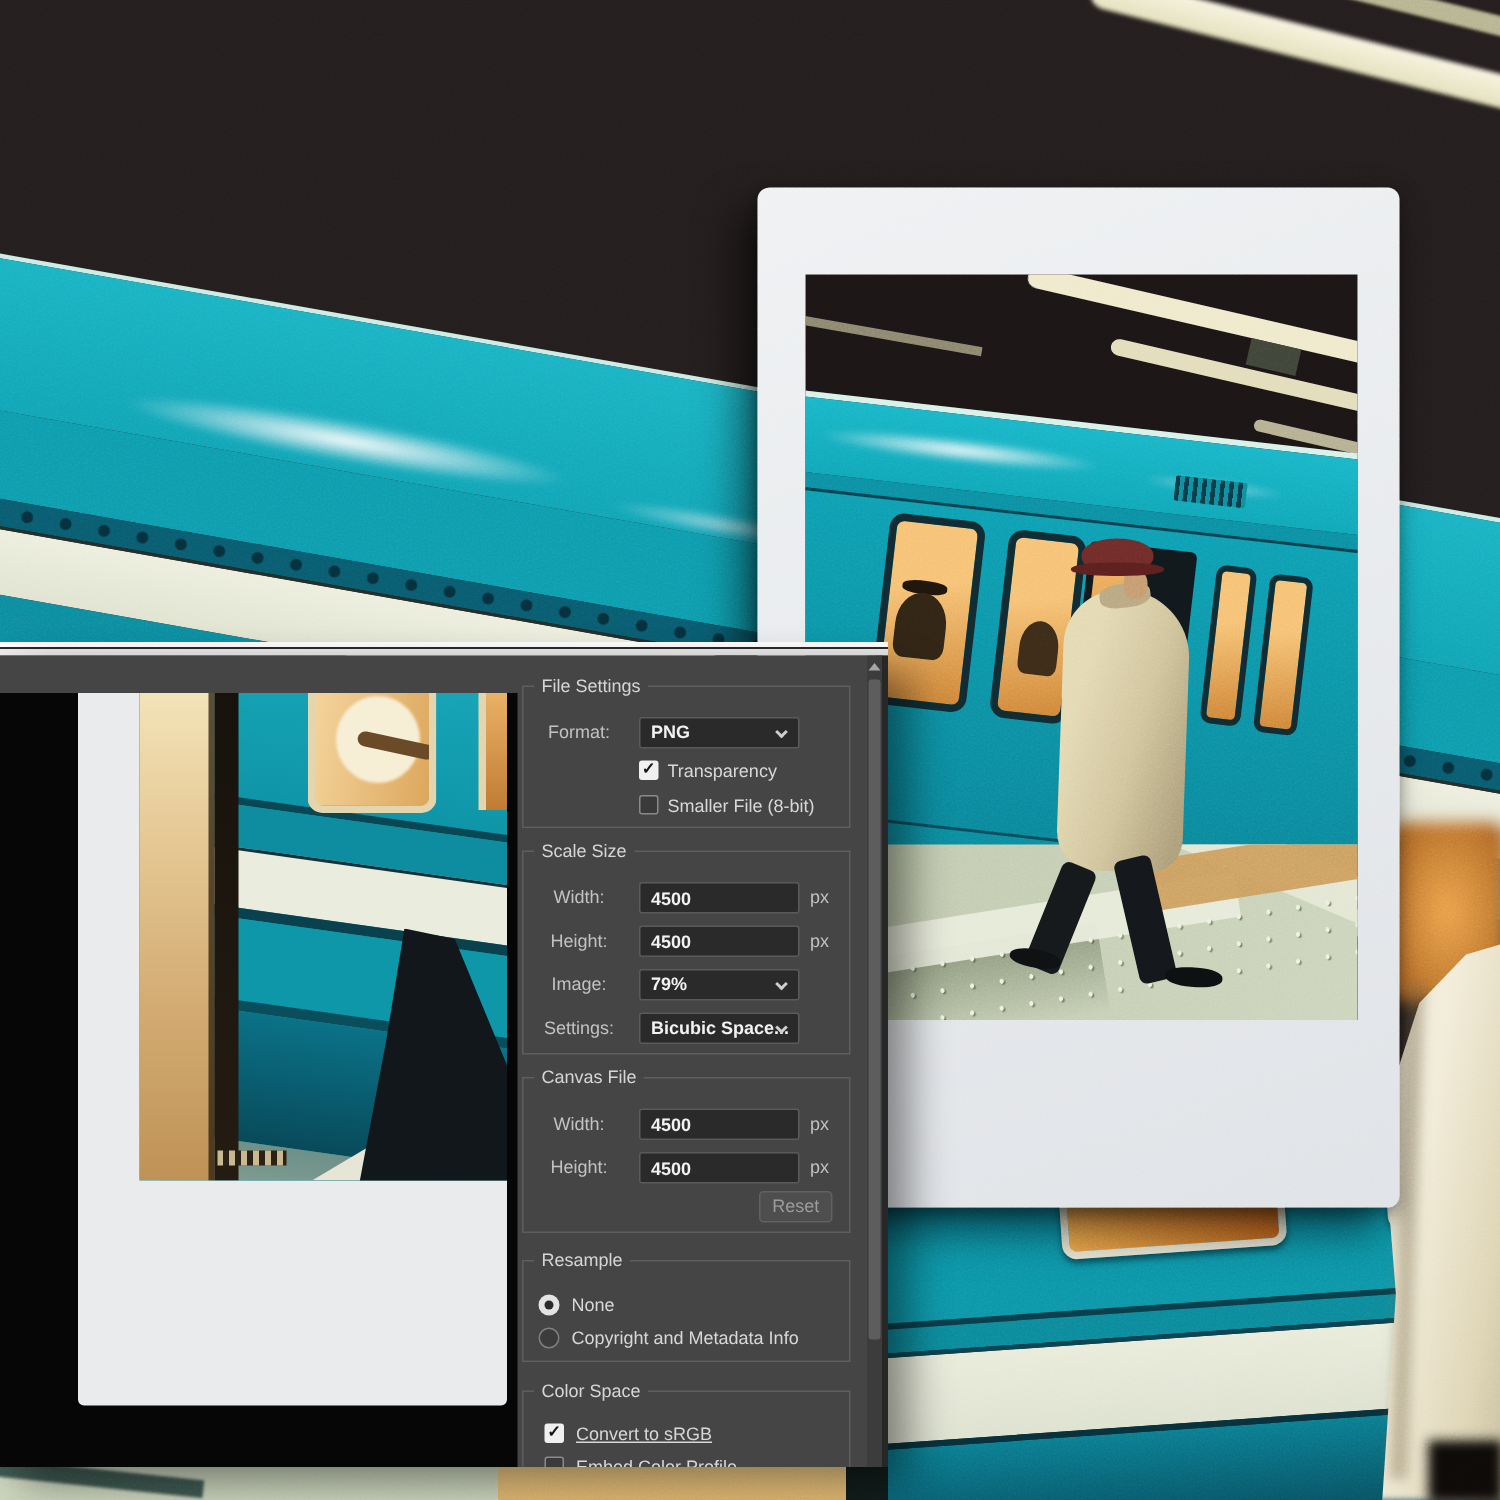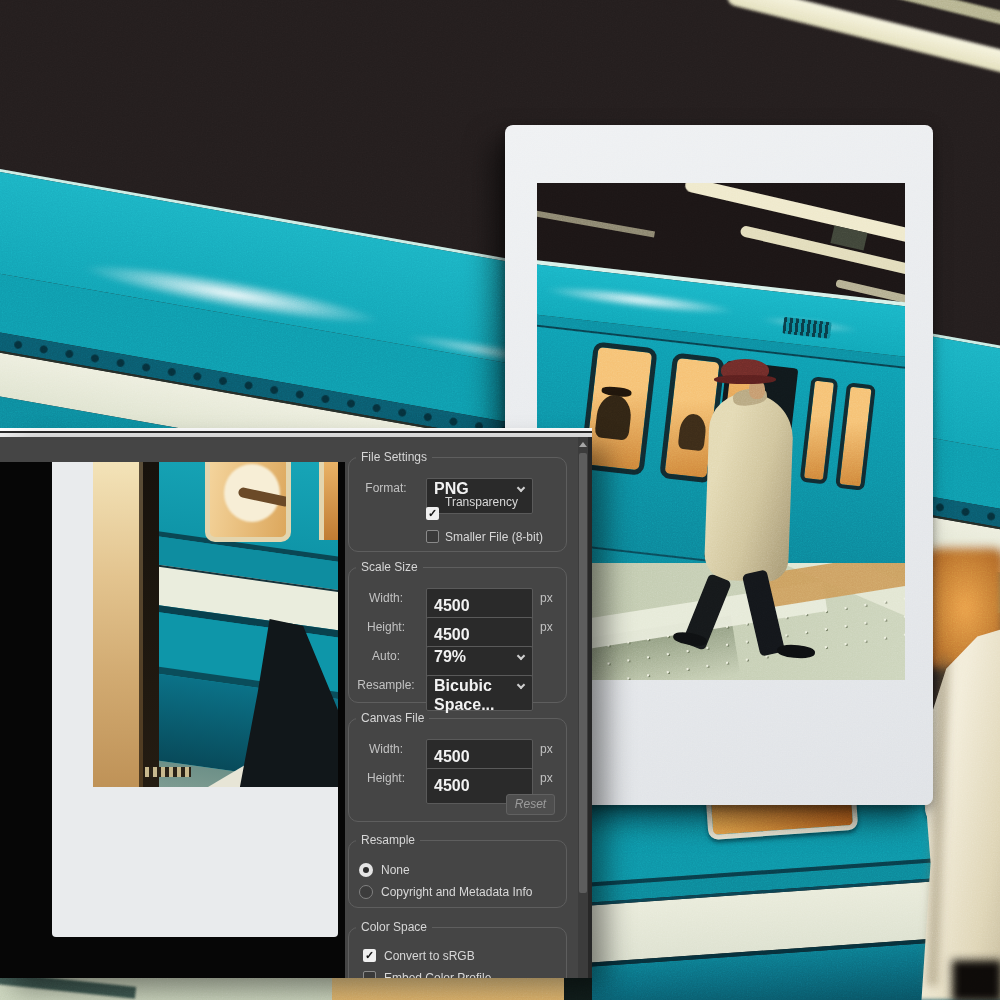--- a/index.html
+++ b/index.html
@@ -156,28 +156,28 @@
   .pvp-win2 { left:226px; top:0; width:19px; height:78px; background:linear-gradient(#e9b266,#c07c33);
     border-left:5px solid #e3d5ae; }
   .pvp-floor { right:0; bottom:0; width:130px; height:84px; background:#e7e5d6;
     clip-path:polygon(100% 8%, 100% 100%, 0% 100%); }
   .pvp-leg { right:-6px; bottom:-8px; width:120px; height:176px; background:#11171a; filter:blur(.5px);
     clip-path:polygon(38% 0%, 66% 4%, 100% 60%, 100% 100%, 12% 100%, 28% 42%); }
   .pvp-step { left:52px; bottom:10px; width:46px; height:10px; background-color:#2a2217;
     background-image:repeating-linear-gradient(90deg,#c8b98e 0 4px, rgba(0,0,0,0) 4px 8px); }
 
   .panel { left:345px; top:0; width:233px; height:541px; }
-  .group { position:absolute; left:3px; width:219px; border:1px solid #5e5e5e; border-radius:10px; }
+  .group { position:absolute; left:3px; width:219px; border:1px solid #5e5e5e; border-radius:0; }
   .gtitle { position:absolute; top:-8px; left:7px; background:#454545; padding:0 5px;
     color:#d6d6d6; font-size:12px; white-space:nowrap; }
   .row-label { position:absolute; left:0; width:74px; height:21px; line-height:21px;
     text-align:center; color:#c2c2c2; }
-  .ctl { position:absolute; left:77px; width:107px; height:36px; background:#2a2a2a;
+  .ctl { position:absolute; left:77px; width:107px; height:21px; background:#2a2a2a;
     border:1px solid #5a5a5a; border-radius:2px; color:#f2f2f2; font-weight:bold;
-    font-size:16px; line-height:19px; padding:0 0 0 7px; font-family:"Liberation Sans",sans-serif; }
+    font-size:12px; line-height:19px; padding:0 0 0 7px; font-family:"Liberation Sans",sans-serif; }
   .chev { position:absolute; right:8px; top:6px; width:6px; height:6px;
     border-right:2px solid #cfcfcf; border-bottom:2px solid #cfcfcf; transform:rotate(45deg); }
   .unit { position:absolute; left:191px; height:21px; line-height:21px; color:#c2c2c2; }
   .cb { position:absolute; width:13px; height:13px; border-radius:2px; }
   .cb.on { background:#f0f0f0; color:#161616; font-size:11px; font-weight:bold;
     line-height:13px; text-align:center; }
   .cb.off { background:rgba(0,0,0,.15); border:1px solid #8a8a8a; }
   .cb-label { position:absolute; height:14px; line-height:14px; color:#d8d8d8; white-space:nowrap; }
   .radio { position:absolute; width:14px; height:14px; border-radius:50%; }
   .radio.on { background:#e4e4e4; }
@@ -335,68 +335,68 @@
     <div class="abs panel">
 
       <div class="group" style="top:20px; height:95px;">
         <span class="gtitle">File Settings</span>
         <div class="row-label" style="top:20px;">Format:</div>
         <div class="ctl" style="top:20px;">
           <span>PNG</span>
           <span class="chev"></span>
         </div>
         <span class="cb on" style="left:77px; top:49px;">✓</span>
-        <span class="cb-label" style="left:96px; top:37px;">Transparency</span>
+        <span class="cb-label" style="left:96px; top:49px;">Transparency</span>
         <span class="cb off" style="left:77px; top:72px;"></span>
         <span class="cb-label" style="left:96px; top:72px;">Smaller File (8-bit)</span>
       </div>
 
       <div class="group" style="top:130px; height:136px;">
         <span class="gtitle">Scale Size</span>
         <div class="row-label" style="top:20px;">Width:</div>
         <input class="ctl" style="top: 20px;" readonly="" value="4500">
         <span class="unit" style="top:20px;">px</span>
         <div class="row-label" style="top:49px;">Height:</div>
         <input class="ctl" style="top: 49px;" readonly="" value="4500">
         <span class="unit" style="top:49px;">px</span>
-        <div class="row-label" style="top:78px;">Auto:</div>
+        <div class="row-label" style="top:78px;">Image:</div>
         <div class="ctl" style="top:78px;">
           <span>79%</span>
           <span class="chev"></span>
         </div>
-        <div class="row-label" style="top:107px;">Resample:</div>
+        <div class="row-label" style="top:107px;">Settings:</div>
         <div class="ctl" style="top:107px;">
           <span>Bicubic Space...</span>
           <span class="chev"></span>
         </div>
       </div>
 
       <div class="group" style="top:281px; height:104px;">
         <span class="gtitle">Canvas File</span>
         <div class="row-label" style="top:20px;">Width:</div>
         <input class="ctl" style="top: 20px;" readonly="" value="4500">
         <span class="unit" style="top:20px;">px</span>
         <div class="row-label" style="top:49px;">Height:</div>
         <input class="ctl" style="top: 49px;" readonly="" value="4500">
         <span class="unit" style="top:49px;">px</span>
-        <div class="reset-btn" style="top:75px;font-style:italic;">Reset</div>
+        <div class="reset-btn" style="top:75px;">Reset</div>
       </div>
 
       <div class="group" style="top:403px; height:68px;">
         <span class="gtitle">Resample</span>
         <span class="radio on" style="left:10px; top:22px;"></span>
         <span class="cb-label" style="left:32px; top:22px;">None</span>
         <span class="radio off" style="left:10px; top:44px;"></span>
         <span class="cb-label" style="left:32px; top:44px;">Copyright and Metadata Info</span>
       </div>
 
       <div class="group" style="top:490px; height:62px;">
         <span class="gtitle">Color Space</span>
         <span class="cb on" style="left:14px; top:21px;">✓</span>
-        <span class="cb-label" style="left:35px; top:21px;">Convert to sRGB</span>
+        <span class="cb-label" style="left:35px; top:21px;text-decoration:underline;">Convert to sRGB</span>
         <span class="cb off" style="left:14px; top:43px;"></span>
         <span class="cb-label" style="left:35px; top:43px;">Embed Color Profile</span>
       </div>
     </div>
 
     <div class="abs scrollbar">
       <div class="sb-arrow"></div>
       <div class="sb-thumb"></div>
     </div>
     <div class="abs right-edge"></div>

